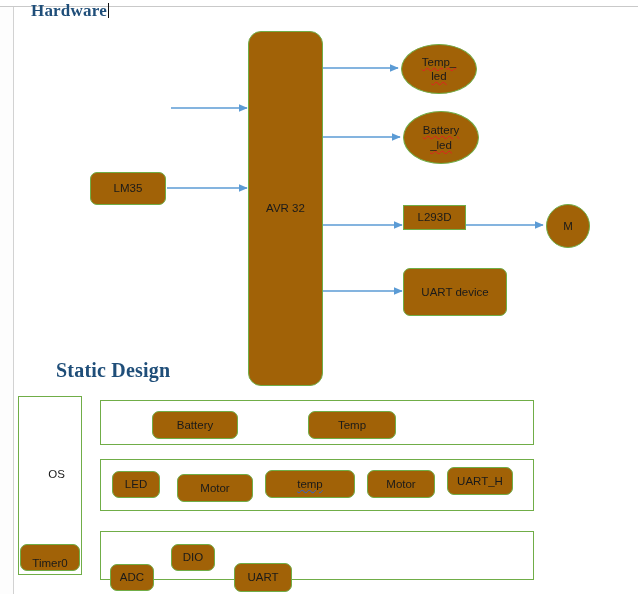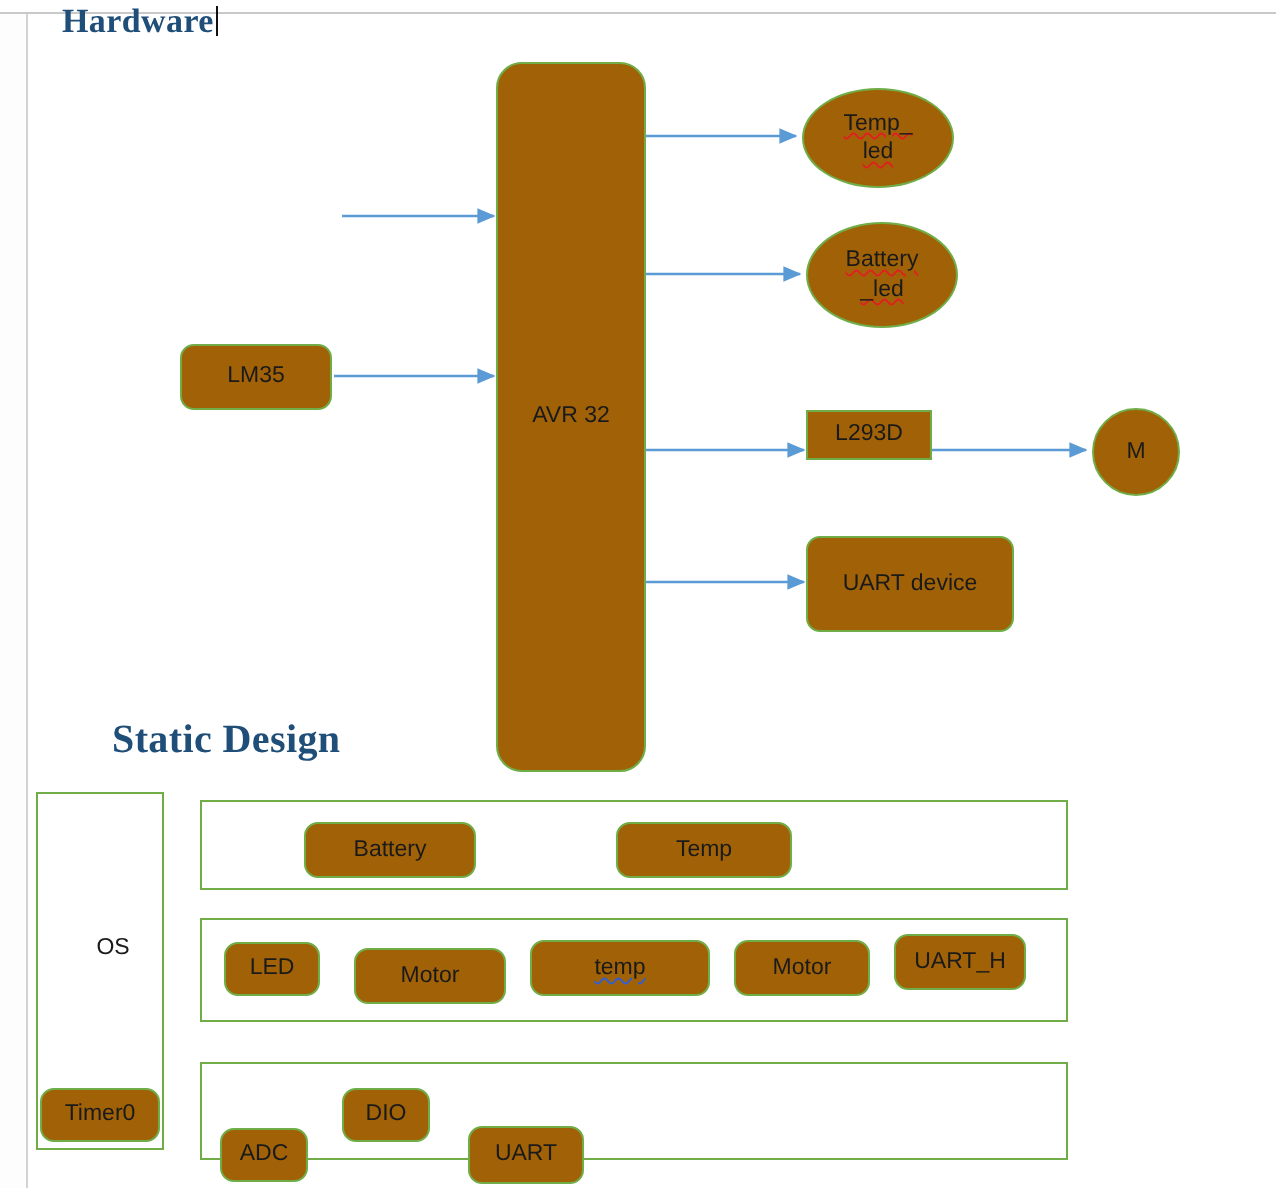--- a/index.html
+++ b/index.html
@@ -195,21 +195,21 @@
   </div>
 
   <div class="shape rounded" style="left:403px; top:268px; width:104px; height:48px;">
     <span>UART device</span>
   </div>
 
   <div class="heading" id="heading-static">Static Design</div>
 
   <div class="container-band" style="left:18px; top:396px; width:64px; height:179px;"></div>
   <div style="position:absolute; left:18px; top:468px; width:77px; text-align:center; font-size:11.5px; color:#1a1a1a;">OS</div>
-  <div class="shape rounded" style="left:20px; top:544px; width:60px; height:27px;">
+  <div class="shape rounded" style="left:20px; top:544px; width:60px; height:27px;align-items:flex-end;">
     <span>Timer0</span>
   </div>
 
   <div class="container-band" style="left:100px; top:400px; width:434px; height:45px;"></div>
   <div class="shape rounded" style="left:152px; top:411px; width:86px; height:28px;">
     <span>Battery</span>
   </div>
   <div class="shape rounded" style="left:308px; top:411px; width:88px; height:28px;">
     <span>Temp</span>
   </div>

